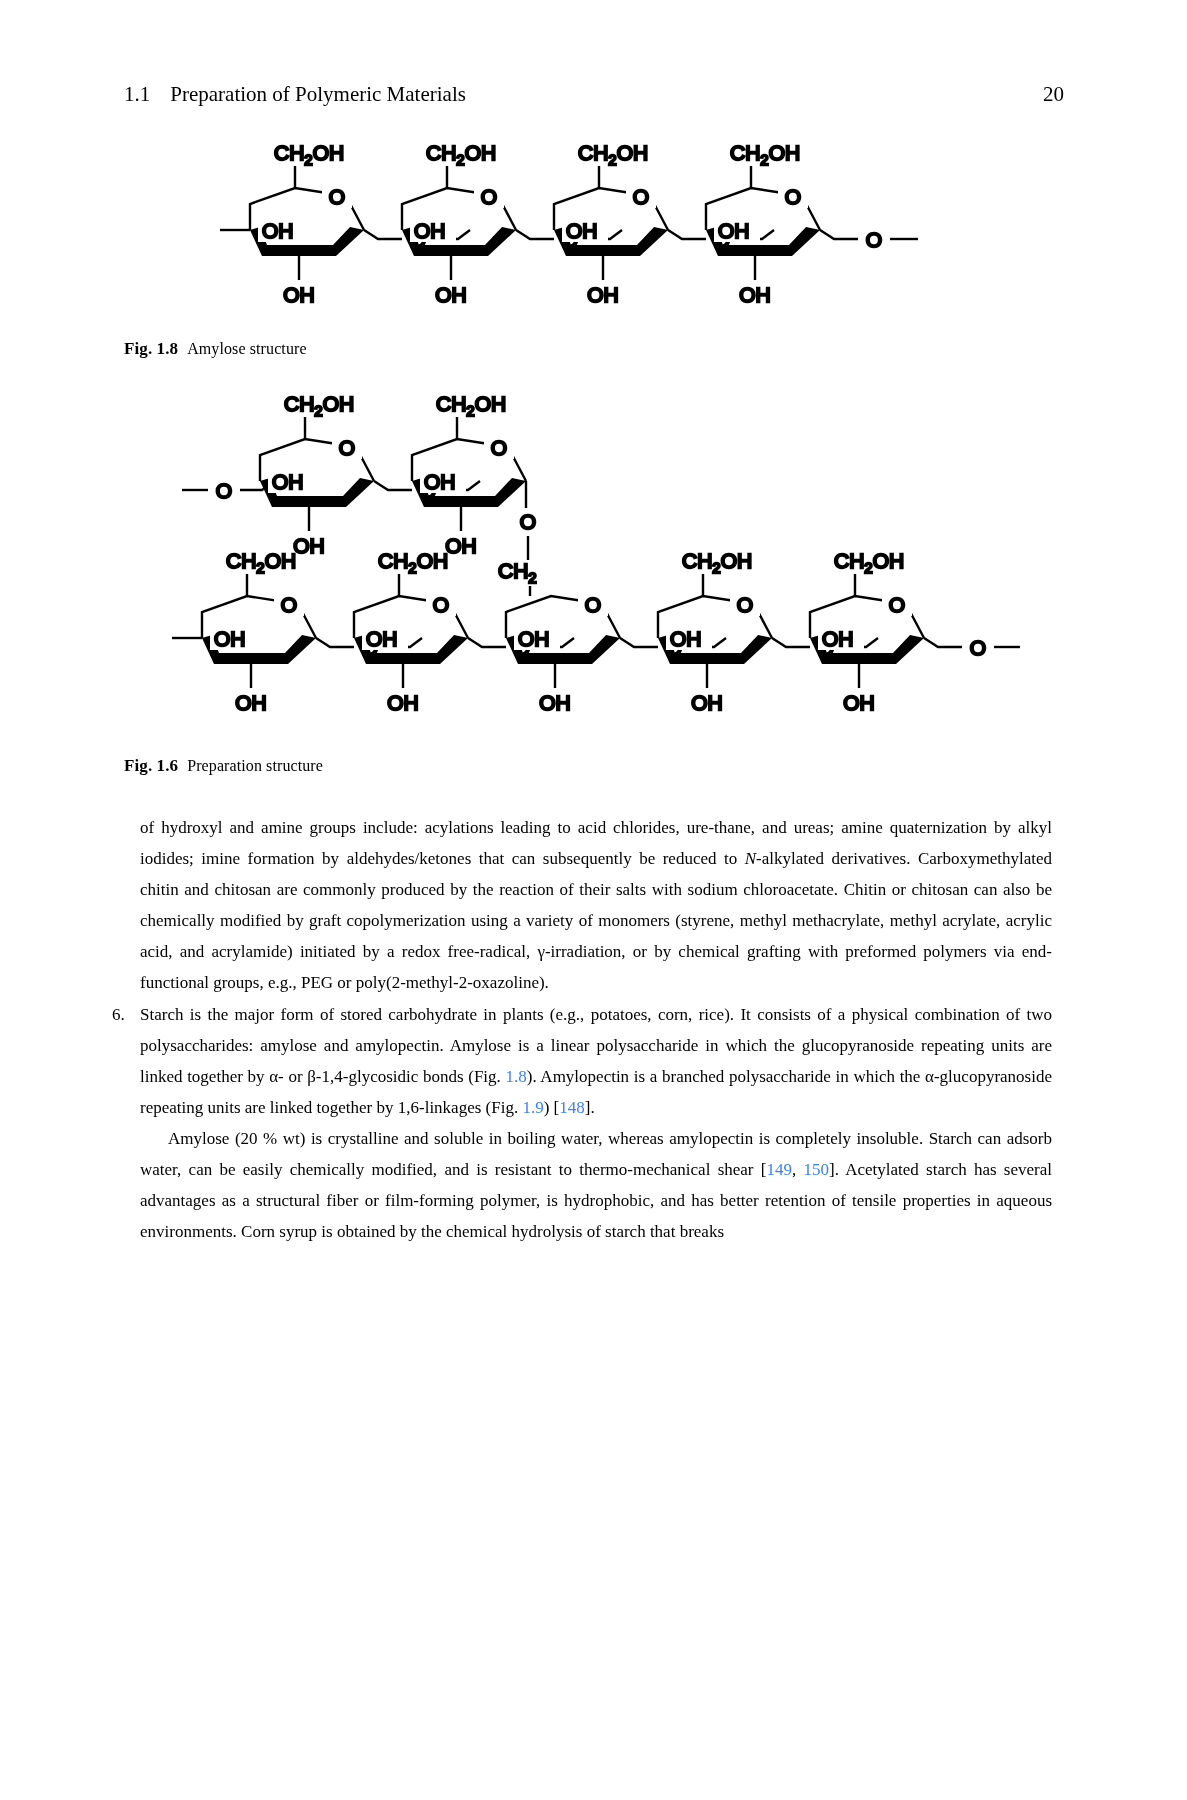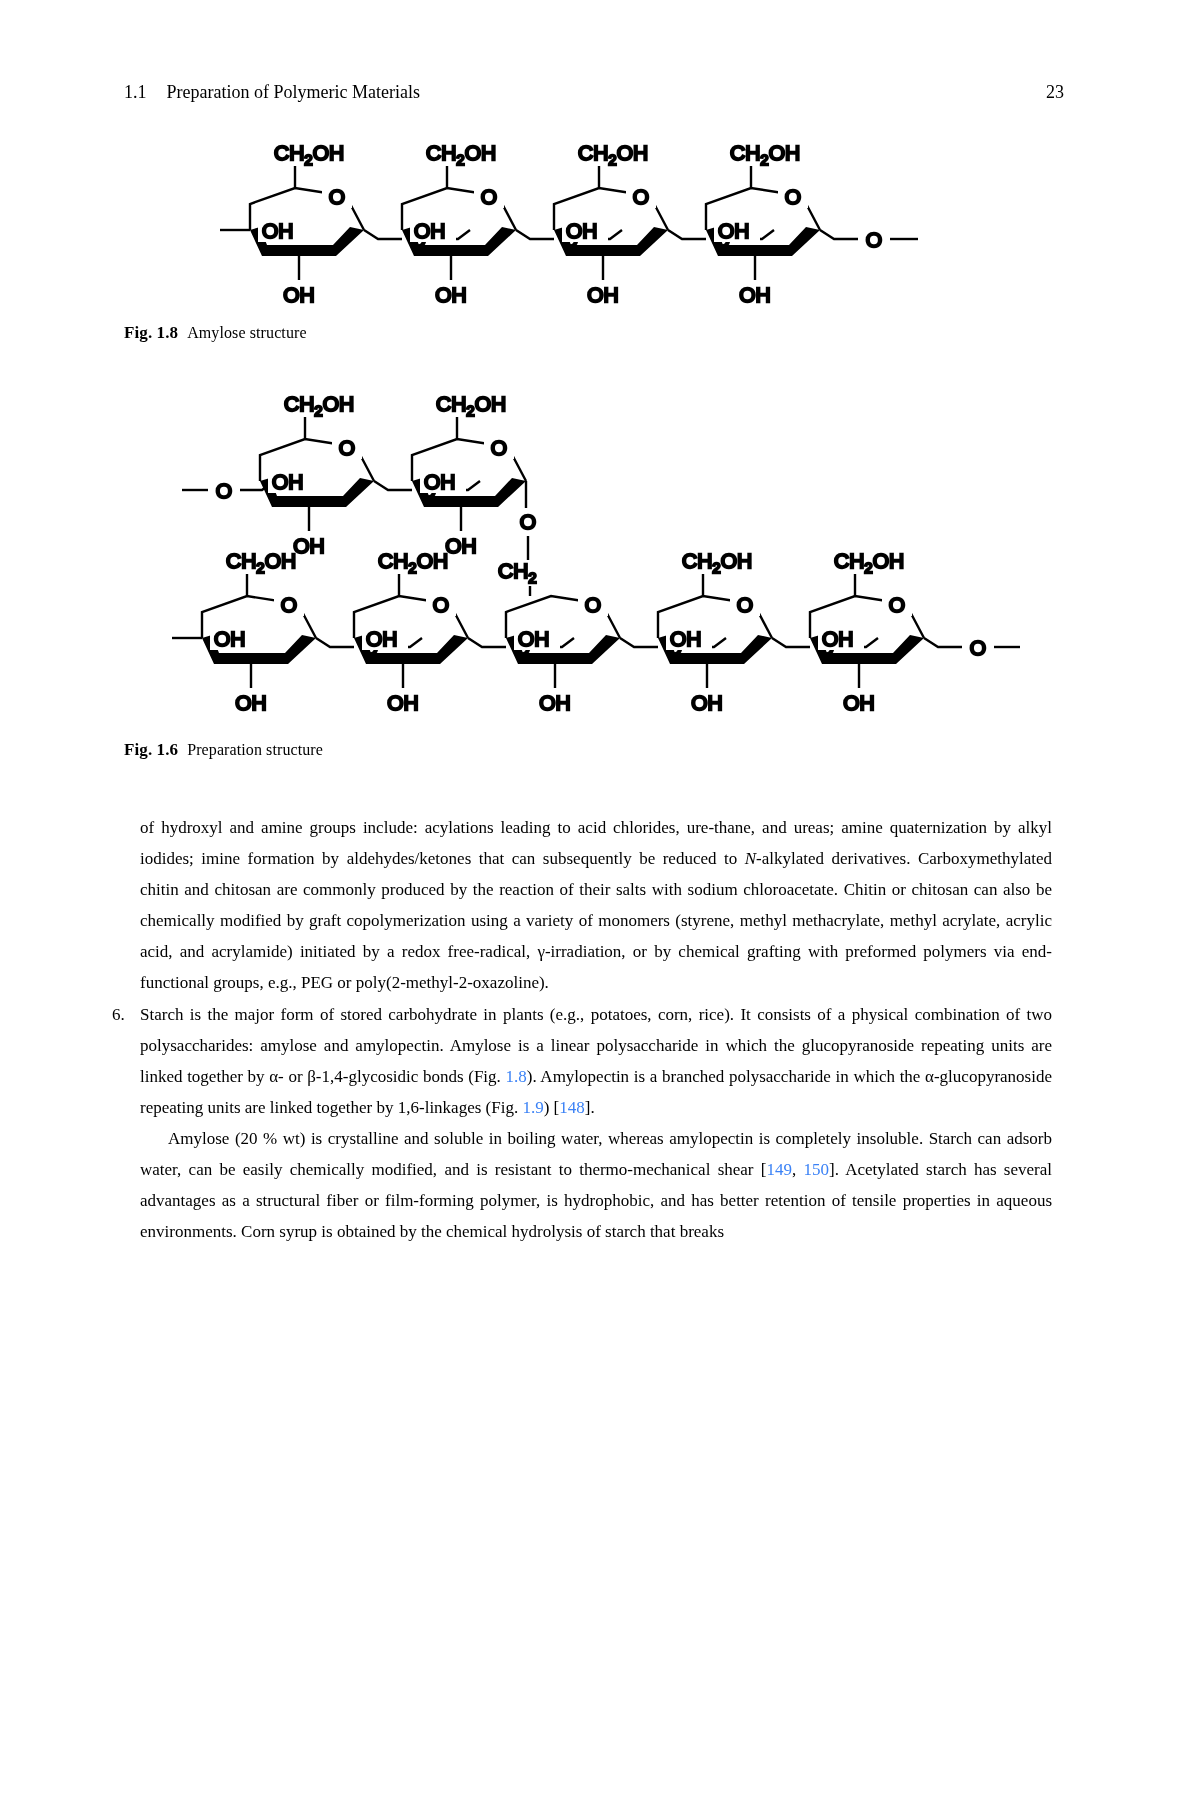--- a/index.html
+++ b/index.html
@@ -6,34 +6,34 @@
   html,body{margin:0;padding:0;background:#ffffff;}
   body{
     width:1187px;height:1800px;position:relative;overflow:hidden;
     font-family:"Liberation Serif", serif;color:#000;
   }
   .page{position:absolute;inset:0;background:#fff;}
 
   
   .runhead{
     position:absolute;left:124px;top:82px;width:940px;height:24px;
-    display:flex;align-items:baseline;font-size:18px;justify-content:center;
+    display:flex;align-items:baseline;font-size:21px;justify-content:center;
   }
   .runhead .num{margin-right:20px;}
   .runhead .ttl{flex:1;}
   .runhead .pg{text-align:right;}
 
   
   .figwrap{position:absolute;}
   #fig18-wrap{left:150px;top:126px;width:880px;height:190px;}
   #fig19-wrap{left:140px;top:390px;width:900px;height:345px;}
 
   .figcap{
     position:absolute;left:124px;font-size:16.5px;
-    white-space:nowrap;letter-spacing:.1px;
+    white-space:nowrap;letter-spacing:.1px;margin-top:16px;
   }
   .figcap b{font-weight:bold;font-size:17px;}
   .figcap .capt{font-weight:normal;padding-left:9px;font-size:16px;}
   #cap18{top:323px;}
   #cap19{top:740px;}
 
   svg{display:block;overflow:visible;}
   svg text{font-family:"Liberation Sans", sans-serif;fill:#000;}
 
   
@@ -54,21 +54,21 @@
   i{font-style:italic;}
 </style>
 </head>
 <body>
 
 <div class="page">
 
   <div class="runhead">
     <span class="num">1.1</span>
     <span class="ttl">Preparation of Polymeric Materials</span>
-    <span class="pg">23</span>
+    <span class="pg">20</span>
   </div>
 
   <div class="figwrap" id="fig18-wrap">
     <svg width="880" height="190" viewBox="0 0 880 190">
       <g id="amylose-chain" fill="none" stroke="#000" stroke-width="2.4" stroke-linecap="butt">
 
         <g>
 
           <path d="M100 104 L100 78 L145 62 L196 70"></path>
           <path d="M196 70 L214 104"></path>

